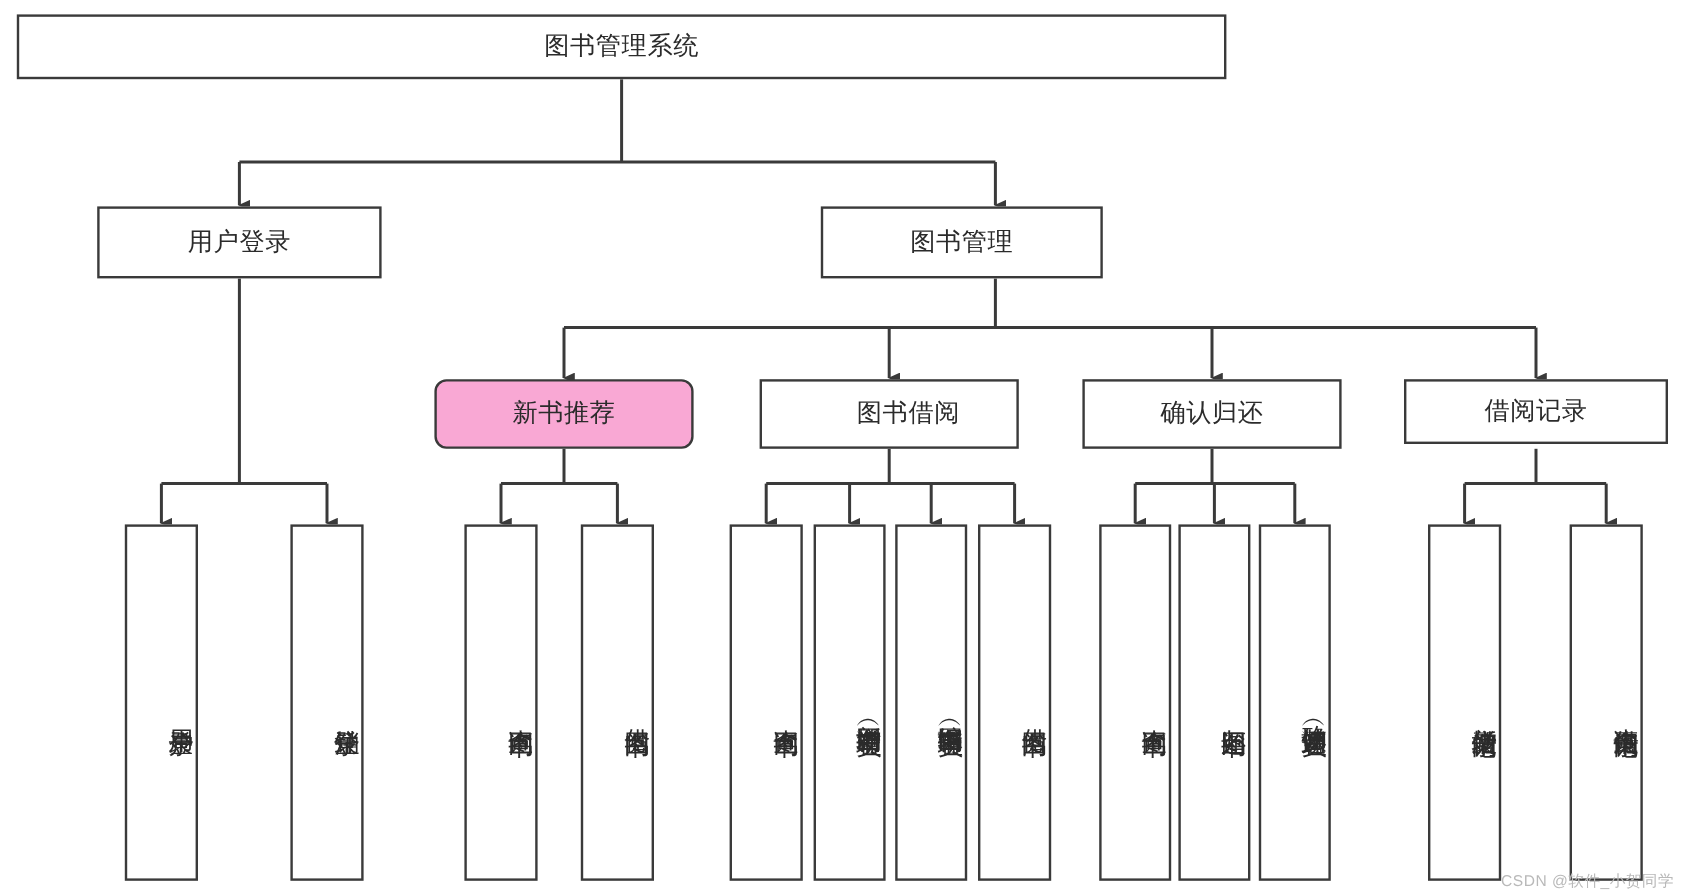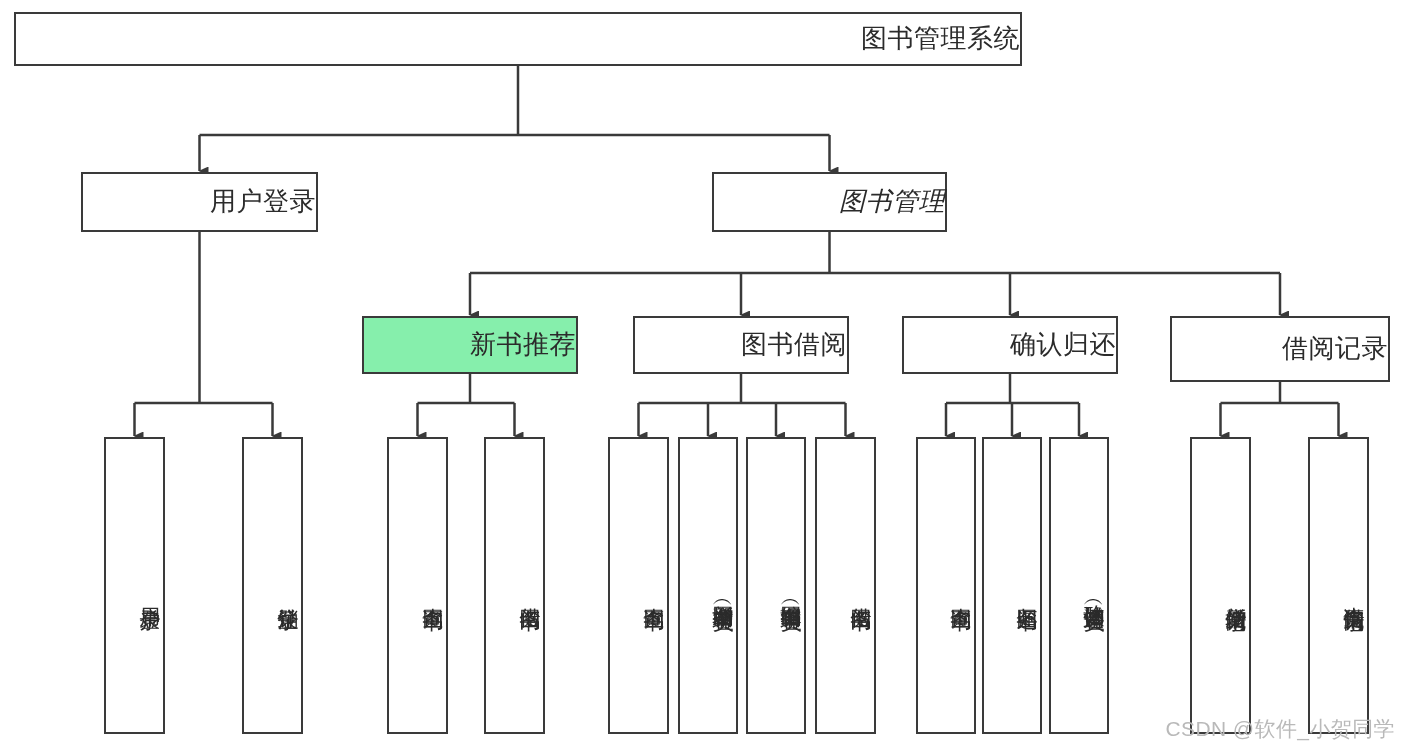--- a/index.html
+++ b/index.html
@@ -30,24 +30,23 @@
     position: absolute;
     box-sizing: border-box;
     background: #ffffff;
     border: 2px solid #3a3a3a;
     display: flex;
     align-items: center;
     justify-content: center;
     color: #2b2b2b;
   }
   .node.horiz {
-    font-size: 26px;
+    font-size: 21px;
     letter-spacing: 0.5px;
     line-height: 1.2;
-    justify-content: flex-end;
   }
   .node.vert {
     font-size: 21px;
     letter-spacing: 1px;
     writing-mode: vertical-rl;
     text-orientation: upright;
     align-items: flex-start;
     justify-content: center;
     padding-top: 14px;
     line-height: 1.28;
@@ -57,21 +56,21 @@
     white-space: pre-wrap;
   }
   .node.vert .label {
     writing-mode: vertical-rl;
     text-orientation: upright;
   }
   #watermark {
     position: absolute;
     right: 10px;
     bottom: 4px;
-    font-size: 21px;
+    font-size: 13px;
     color: #b9b9b9;
     white-space: nowrap;
     letter-spacing: 0.4px;
   }
 </style>
 </head>
 <body>
 
 <div id="diagram-canvas">
   <svg id="edge-layer" viewBox="0 0 1405 747" xmlns="http://www.w3.org/2000/svg">
@@ -116,33 +115,33 @@
         <line x1="1338.5" y1="403" x2="1338.5" y2="436" stroke="#3a3a3a" stroke-width="2.5" marker-end="url(#arrowhead)"></line>
       </g>
   </svg>
   <div id="node-layer">
       <div class="node horiz" style="left: 14px; top: 12px; width: 1008px; height: 54px; border-color: rgb(58, 58, 58); background: rgb(255, 255, 255); color: rgb(43, 43, 43);">
         <span class="label">图书管理系统</span>
       </div>
       <div class="node horiz" style="left: 81px; top: 172px; width: 237px; height: 60px; border-color: rgb(58, 58, 58); background: rgb(255, 255, 255); color: rgb(43, 43, 43);">
         <span class="label">用户登录</span>
       </div>
-      <div class="node horiz" style="left: 712px; top: 172px; width: 235px; height: 60px; border-color: rgb(58, 58, 58); background: rgb(255, 255, 255); color: rgb(43, 43, 43); font-style: italic;">
+      <div class="node horiz" style="left: 684px; top: 172px; width: 235px; height: 60px; border-color: rgb(58, 58, 58); background: rgb(255, 255, 255); color: rgb(43, 43, 43);">
         <span class="label">图书管理</span>
       </div>
-      <div class="node horiz" style="left: 362px; top: 316px; width: 216px; height: 58px; border-color: rgb(58, 58, 58); background: #86efac; color: rgb(43, 43, 43);">
+      <div class="node horiz" style="left: 362px; top: 316px; width: 216px; height: 58px; border-color: rgb(58, 58, 58); background: #f9a8d4; color: rgb(43, 43, 43); border-radius: 10px;">
         <span class="label">新书推荐</span>
       </div>
       <div class="node horiz" style="left: 633px; top: 316px; width: 216px; height: 58px; border-color: rgb(58, 58, 58); background: rgb(255, 255, 255); color: rgb(43, 43, 43); padding-left: 32px;">
         <span class="label">图书借阅</span>
       </div>
       <div class="node horiz" style="left: 902px; top: 316px; width: 216px; height: 58px; border-color: rgb(58, 58, 58); background: rgb(255, 255, 255); color: rgb(43, 43, 43);">
         <span class="label">确认归还</span>
       </div>
-      <div class="node horiz" style="left: 1170px; top: 316px; width: 220px; height: 66px; border-color: rgb(58, 58, 58); background: rgb(255, 255, 255); color: rgb(43, 43, 43);">
+      <div class="node horiz" style="left: 1170px; top: 316px; width: 220px; height: 54px; border-color: rgb(58, 58, 58); background: rgb(255, 255, 255); color: rgb(43, 43, 43);">
         <span class="label">借阅记录</span>
       </div>
       <div class="node vert" style="left: 104px; top: 437px; width: 61px; height: 297px; border-color: rgb(58, 58, 58); background: rgb(255, 255, 255); color: rgb(43, 43, 43);">
         <span class="label">用户登录</span>
       </div>
       <div class="node vert" style="left: 242px; top: 437px; width: 61px; height: 297px; border-color: rgb(58, 58, 58); background: rgb(255, 255, 255); color: rgb(43, 43, 43);">
         <span class="label">注销登录</span>
       </div>
       <div class="node vert" style="left: 387px; top: 437px; width: 61px; height: 297px; border-color: rgb(58, 58, 58); background: rgb(255, 255, 255); color: rgb(43, 43, 43);">
         <span class="label">查询图书</span>

